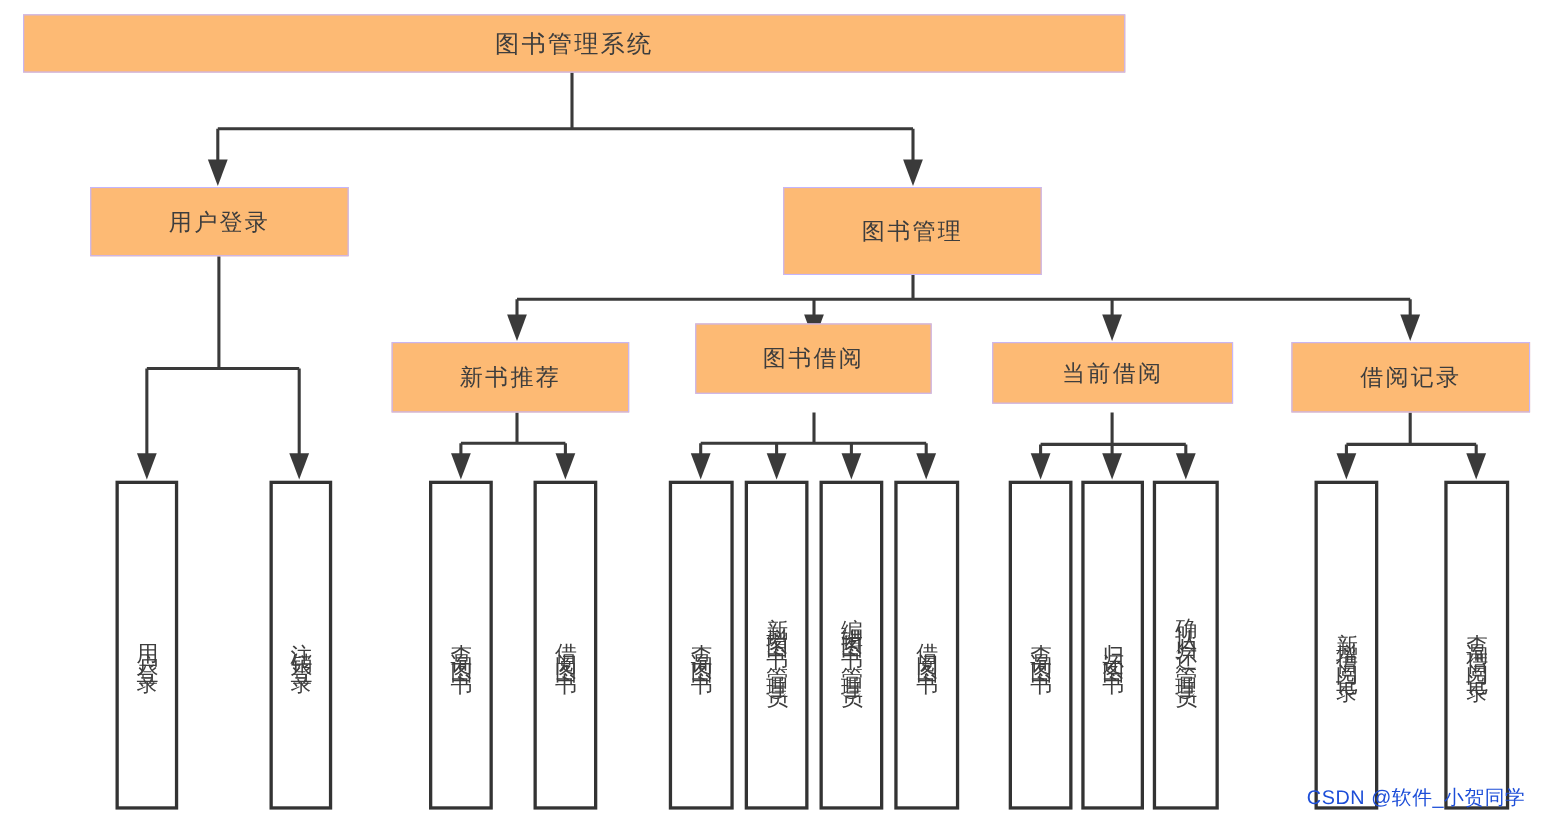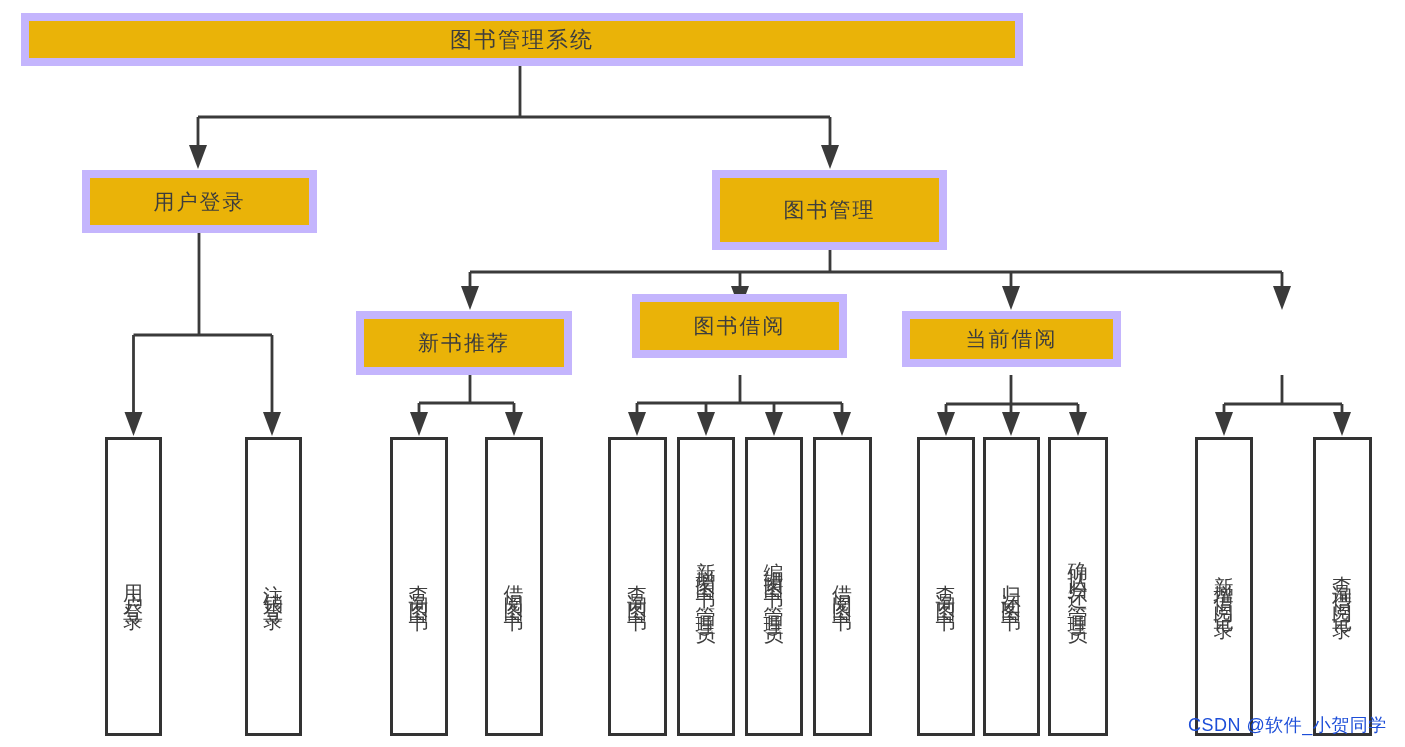--- a/index.html
+++ b/index.html
@@ -9,22 +9,22 @@
     height: 747px;
     background: #ffffff;
     font-family: "Liberation Sans", "DejaVu Sans", sans-serif;
     overflow: hidden;
   }
   svg.connectors { position: absolute; left: 0; top: 0; z-index: 1; }
   .node {
     position: absolute;
     z-index: 2;
     box-sizing: border-box;
-    background: #eab308;
-    border: 8px solid #c4b5fd;
+    background: #fdba74;
+    border: 1px solid #c4b5fd;
     display: flex;
     align-items: center;
     justify-content: center;
     font-size: 21px;
     letter-spacing: 2px;
     color: #3d3d3d;
     white-space: nowrap;
   }
   .vnode {
     position: absolute;
@@ -97,20 +97,21 @@
   </svg>
 
   <div class="node" style="left:21px; top:13px; width:1002px; height:53px; font-size:22px;">图书管理系统</div>
 
   <div class="node" style="left:82px; top:170px; width:235px; height:63px;">用户登录</div>
   <div class="node" style="left:712px; top:170px; width:235px; height:80px;">图书管理</div>
 
   <div class="node" style="left:356px; top:311px; width:216px; height:64px;">新书推荐</div>
   <div class="node" style="left:632px; top:294px; width:215px; height:64px;">图书借阅</div>
   <div class="node" style="left:902px; top:311px; width:219px; height:56px;">当前借阅</div>
+  <div class="node" style="left:1174px; top:311px; width:217px; height:64px;">借阅记录</div>
 
   <div class="vnode" style="left:105px; width:57px;">
     <span>用户登录</span>
   </div>
   <div class="vnode" style="left:245px; width:57px;">
     <span>注销登录</span>
   </div>
 
   <div class="vnode" style="left:390px; width:58px;">
     <span>查询图书</span>

